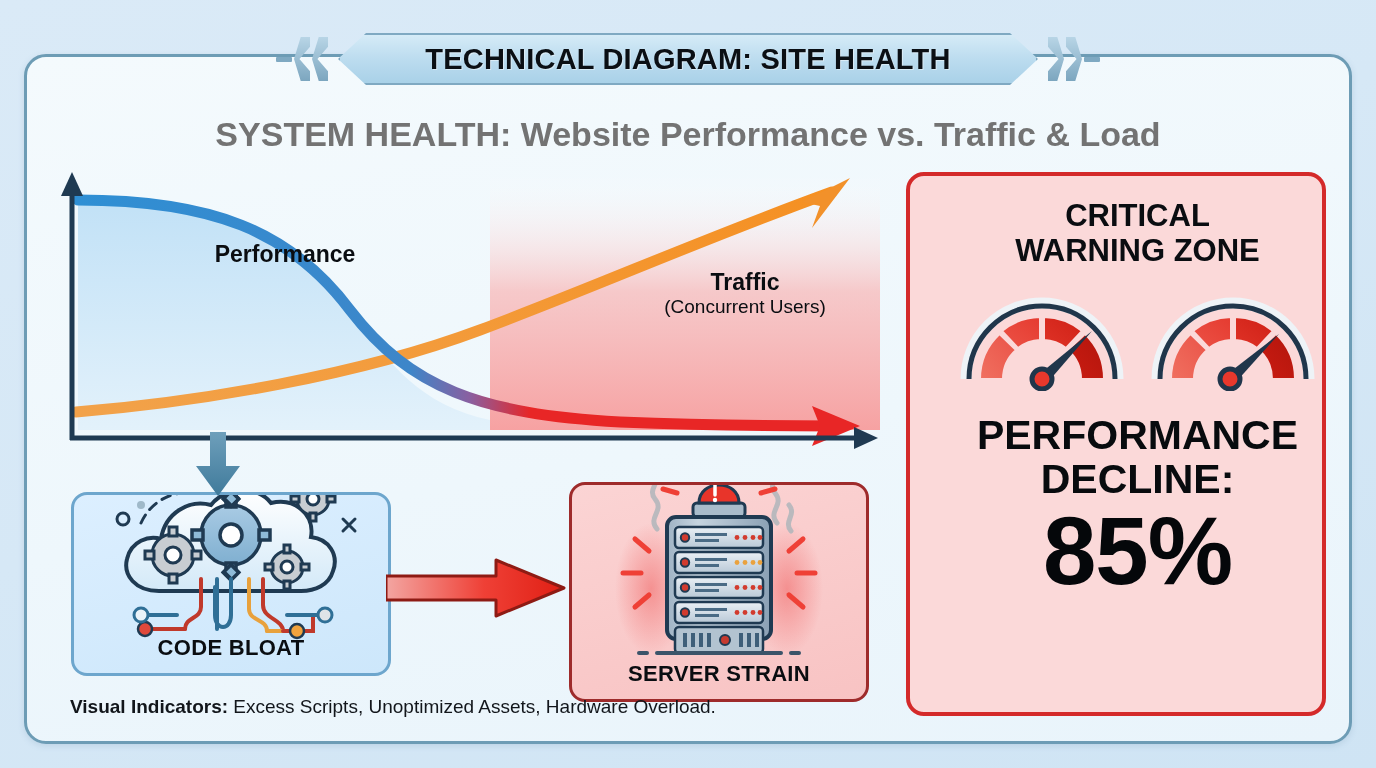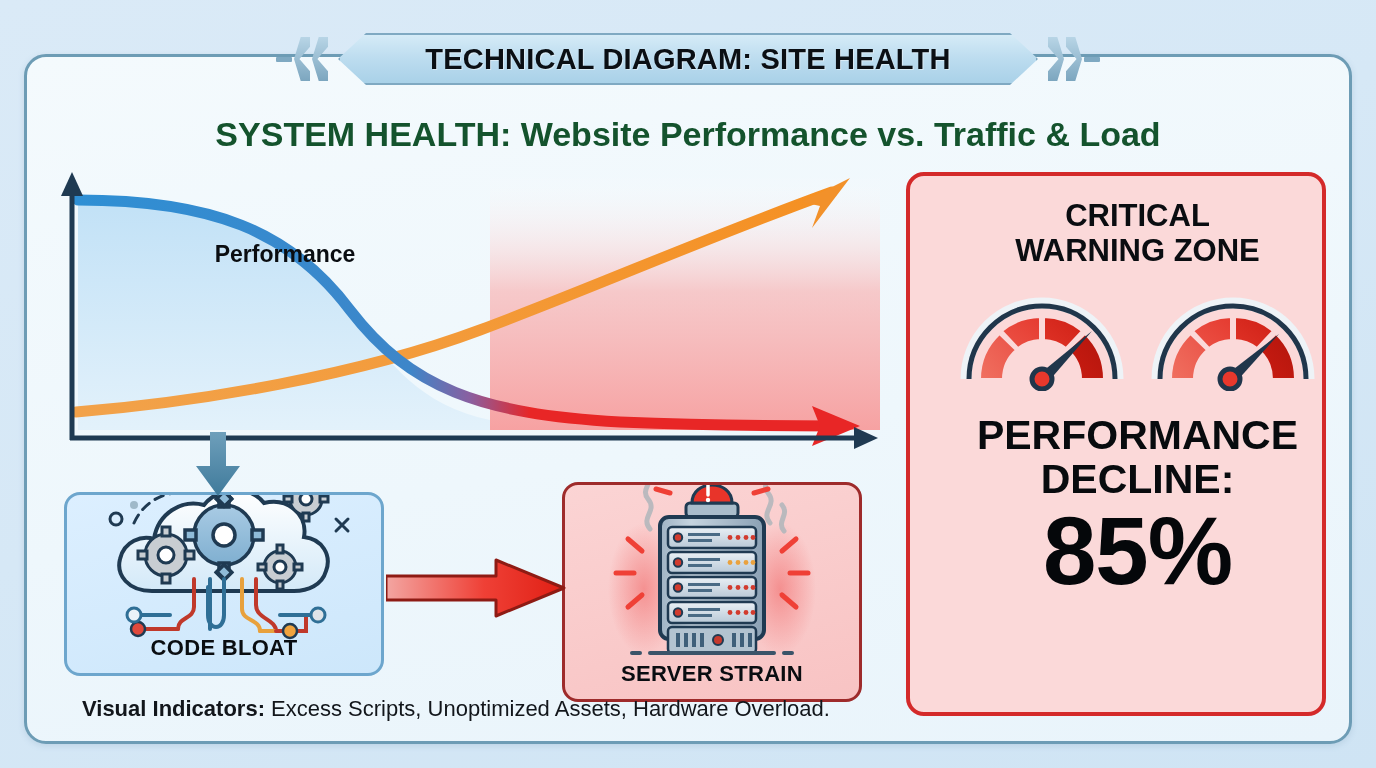--- a/index.html
+++ b/index.html
@@ -63,21 +63,21 @@
     white-space: nowrap;
     text-shadow: 1px 1px 0 rgba(255,255,255,0.45);
   }
 
   
   #main-title {
     position: absolute;
     left: 0; top: 115px; width: 1376px;
     text-align: center;
     font-size: 34px; font-weight: bold;
-    color: #14532d;
+    color: #737373;
     white-space: nowrap;
     z-index: 20;
   }
 
   
   #chart-area {
     position: absolute;
     left: 60px; top: 170px;
     width: 820px; height: 280px;
   }
@@ -100,20 +100,21 @@
   #down-arrow { position: absolute; left: 190px; top: 432px; z-index: 15; }
 
   
   .flow-card {
     position: absolute;
     border-radius: 16px;
     box-sizing: border-box;
     display: flex; flex-direction: column;
     align-items: center; justify-content: flex-end;
     overflow: hidden;
+    margin-left: 7px;
   }
   #card-code-bloat {
     left: 64px; top: 492px; width: 320px; height: 184px;
     background: linear-gradient(165deg, #dcefff 0%, #cde7fb 100%);
     border: 3px solid #6da6cd;
   }
   #card-server-strain {
     left: 562px; top: 482px; width: 300px; height: 220px;
     background: linear-gradient(165deg, #fbd4d4 0%, #f8c3c3 100%);
     border: 3px solid #9e2b2b;
@@ -130,22 +131,22 @@
   }
   #card-code-bloat .card-icon { top: -16px; }
   #card-server-strain .card-icon { top: -28px; }
 
   
   #red-arrow { position: absolute; left: 386px; top: 556px; z-index: 12; }
 
   
   #caption {
     position: absolute;
-    left: 82px; top: 696px;
-    font-size: 22px; color: #12161b;
+    left: 70px; top: 696px;
+    font-size: 19px; color: #12161b;
     white-space: nowrap;
   }
   #caption .cap-strong { font-weight: bold; }
 
   
   #warning-panel {
     position: absolute;
     left: 906px; top: 172px;
     width: 420px; height: 544px;
     background: #fbd9d9;
@@ -238,20 +239,24 @@
     <line x1="12" y1="270" x2="12" y2="18" stroke="#1f3a52" stroke-width="5"></line>
     <polygon points="12,2 1,26 23,26" fill="#1f3a52"></polygon>
 
     <line x1="10" y1="268" x2="800" y2="268" stroke="#1f3a52" stroke-width="5"></line>
     <polygon points="818,268 794,257 794,279" fill="#1f3a52"></polygon>
   </svg>
 
   <div class="curve-label" id="label-performance">
     <span class="lbl-main">Performance</span>
   </div>
+  <div class="curve-label" id="label-traffic">
+    <span class="lbl-main">Traffic</span>
+    <span class="lbl-sub">(Concurrent Users)</span>
+  </div>
 </div>
 
 <svg id="down-arrow" width="56" height="66" viewBox="0 0 56 66">
   <defs>
     <linearGradient id="gradDown" x1="0" y1="0" x2="0" y2="1">
       <stop offset="0%" stop-color="#6e9fbb"></stop>
       <stop offset="100%" stop-color="#3f7a9b"></stop>
     </linearGradient>
   </defs>
   <polygon points="20,0 36,0 36,34 50,34 28,64 6,34 20,34" fill="url(#gradDown)"></polygon>

